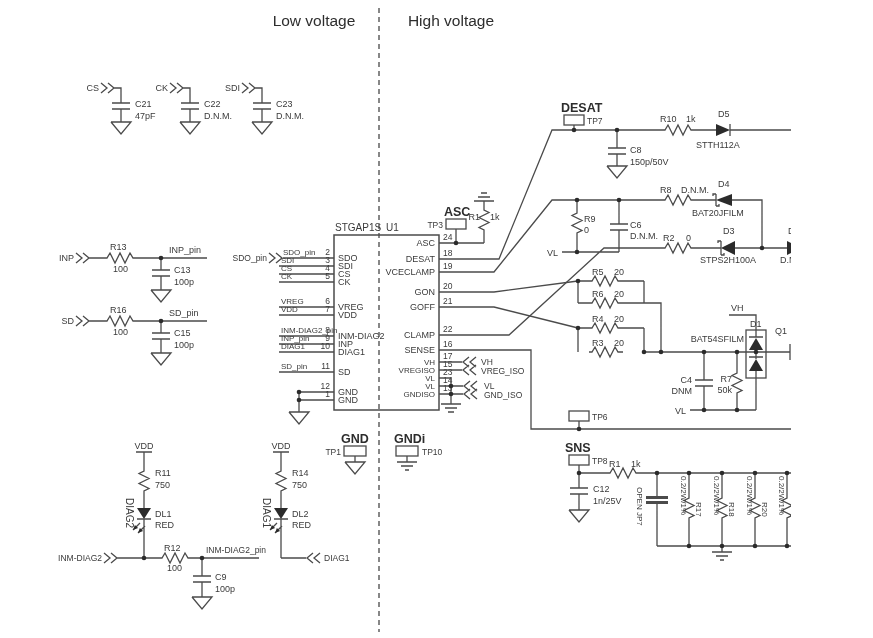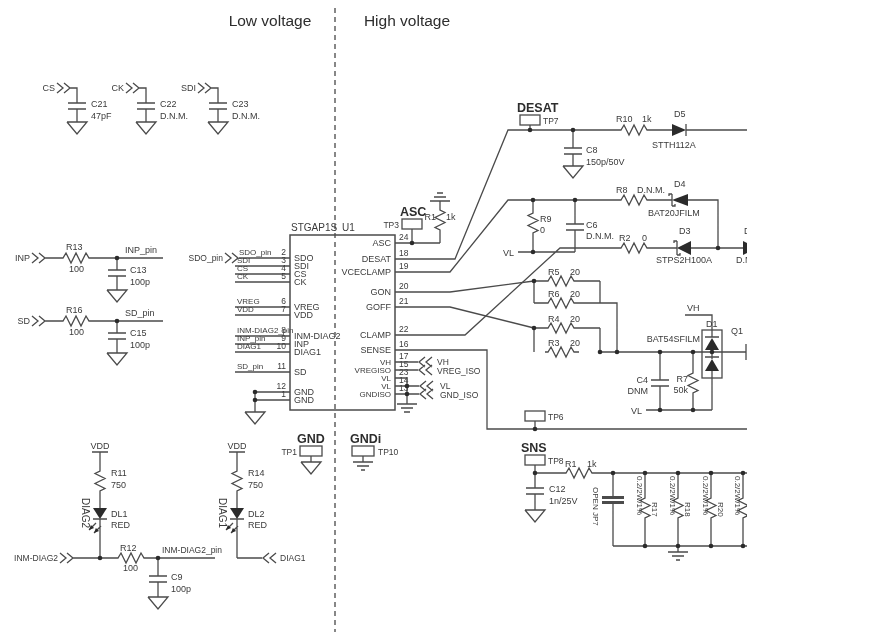--- a/index.html
+++ b/index.html
@@ -1,16 +1,16 @@
 <!DOCTYPE html>
 <html><head>
 <meta charset="utf-8">
 <style>
   html,body{margin:0;padding:0;background:#ffffff;}
-  .stage{width:747px;height:638px;position:relative;background:#fff;overflow:hidden;}
+  .stage{width:747px;height:638px;position:relative;background:#fff;overflow:hidden;margin-left:44px;}
   svg text{font-family:"Liberation Sans",sans-serif;fill:#3a3a3a;font-size:9px;}
   svg .t8{font-size:8px;} svg .t85{font-size:8.5px;} svg .t10{font-size:10px;}
   svg .tb{font-size:12.5px;font-weight:bold;fill:#2d2d2d;}
   svg .t13{font-size:13px;fill:#2d2d2d;}
   svg .title{font-size:15.5px;fill:#2d2d2d;}
   svg .end{text-anchor:end;} svg .mid{text-anchor:middle;}
   .w{stroke:#4b4b4b;stroke-width:1.3;fill:none;}
   .w2{stroke:#4b4b4b;stroke-width:1.5;fill:none;}
   .thick{stroke:#4b4b4b;stroke-width:3;fill:none;}
   .f{fill:#2b2b2b;stroke:none;}

